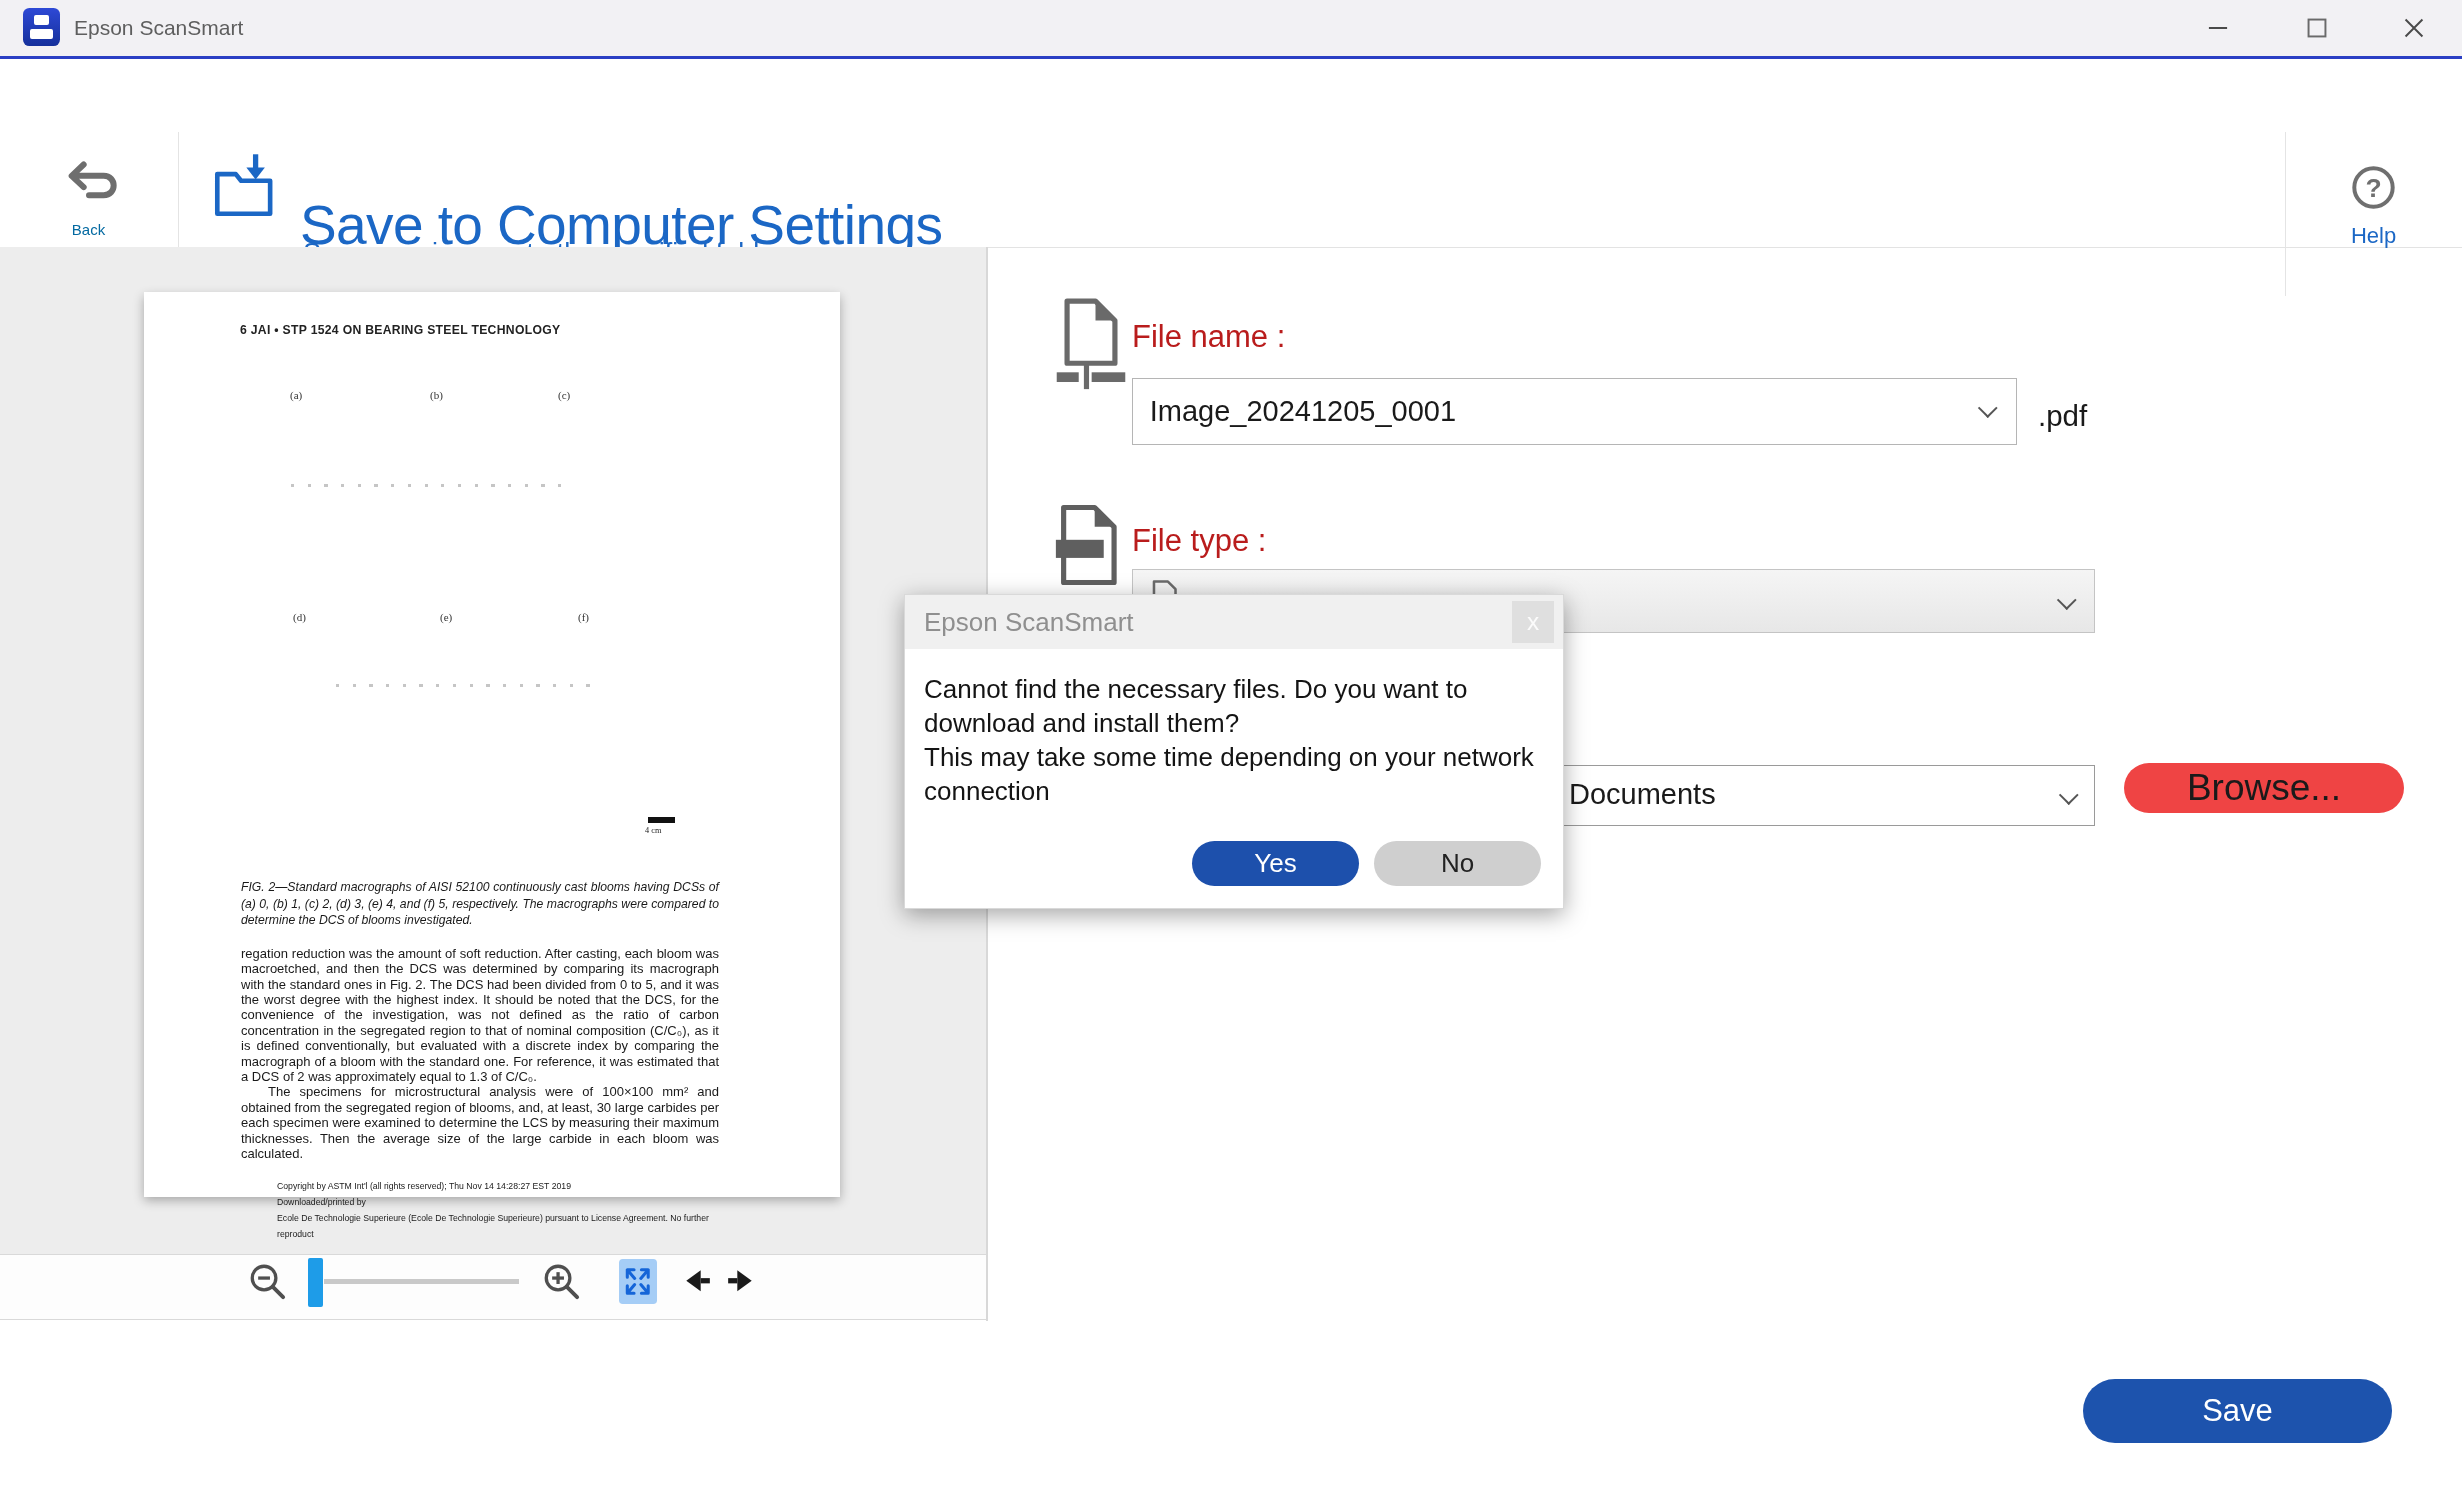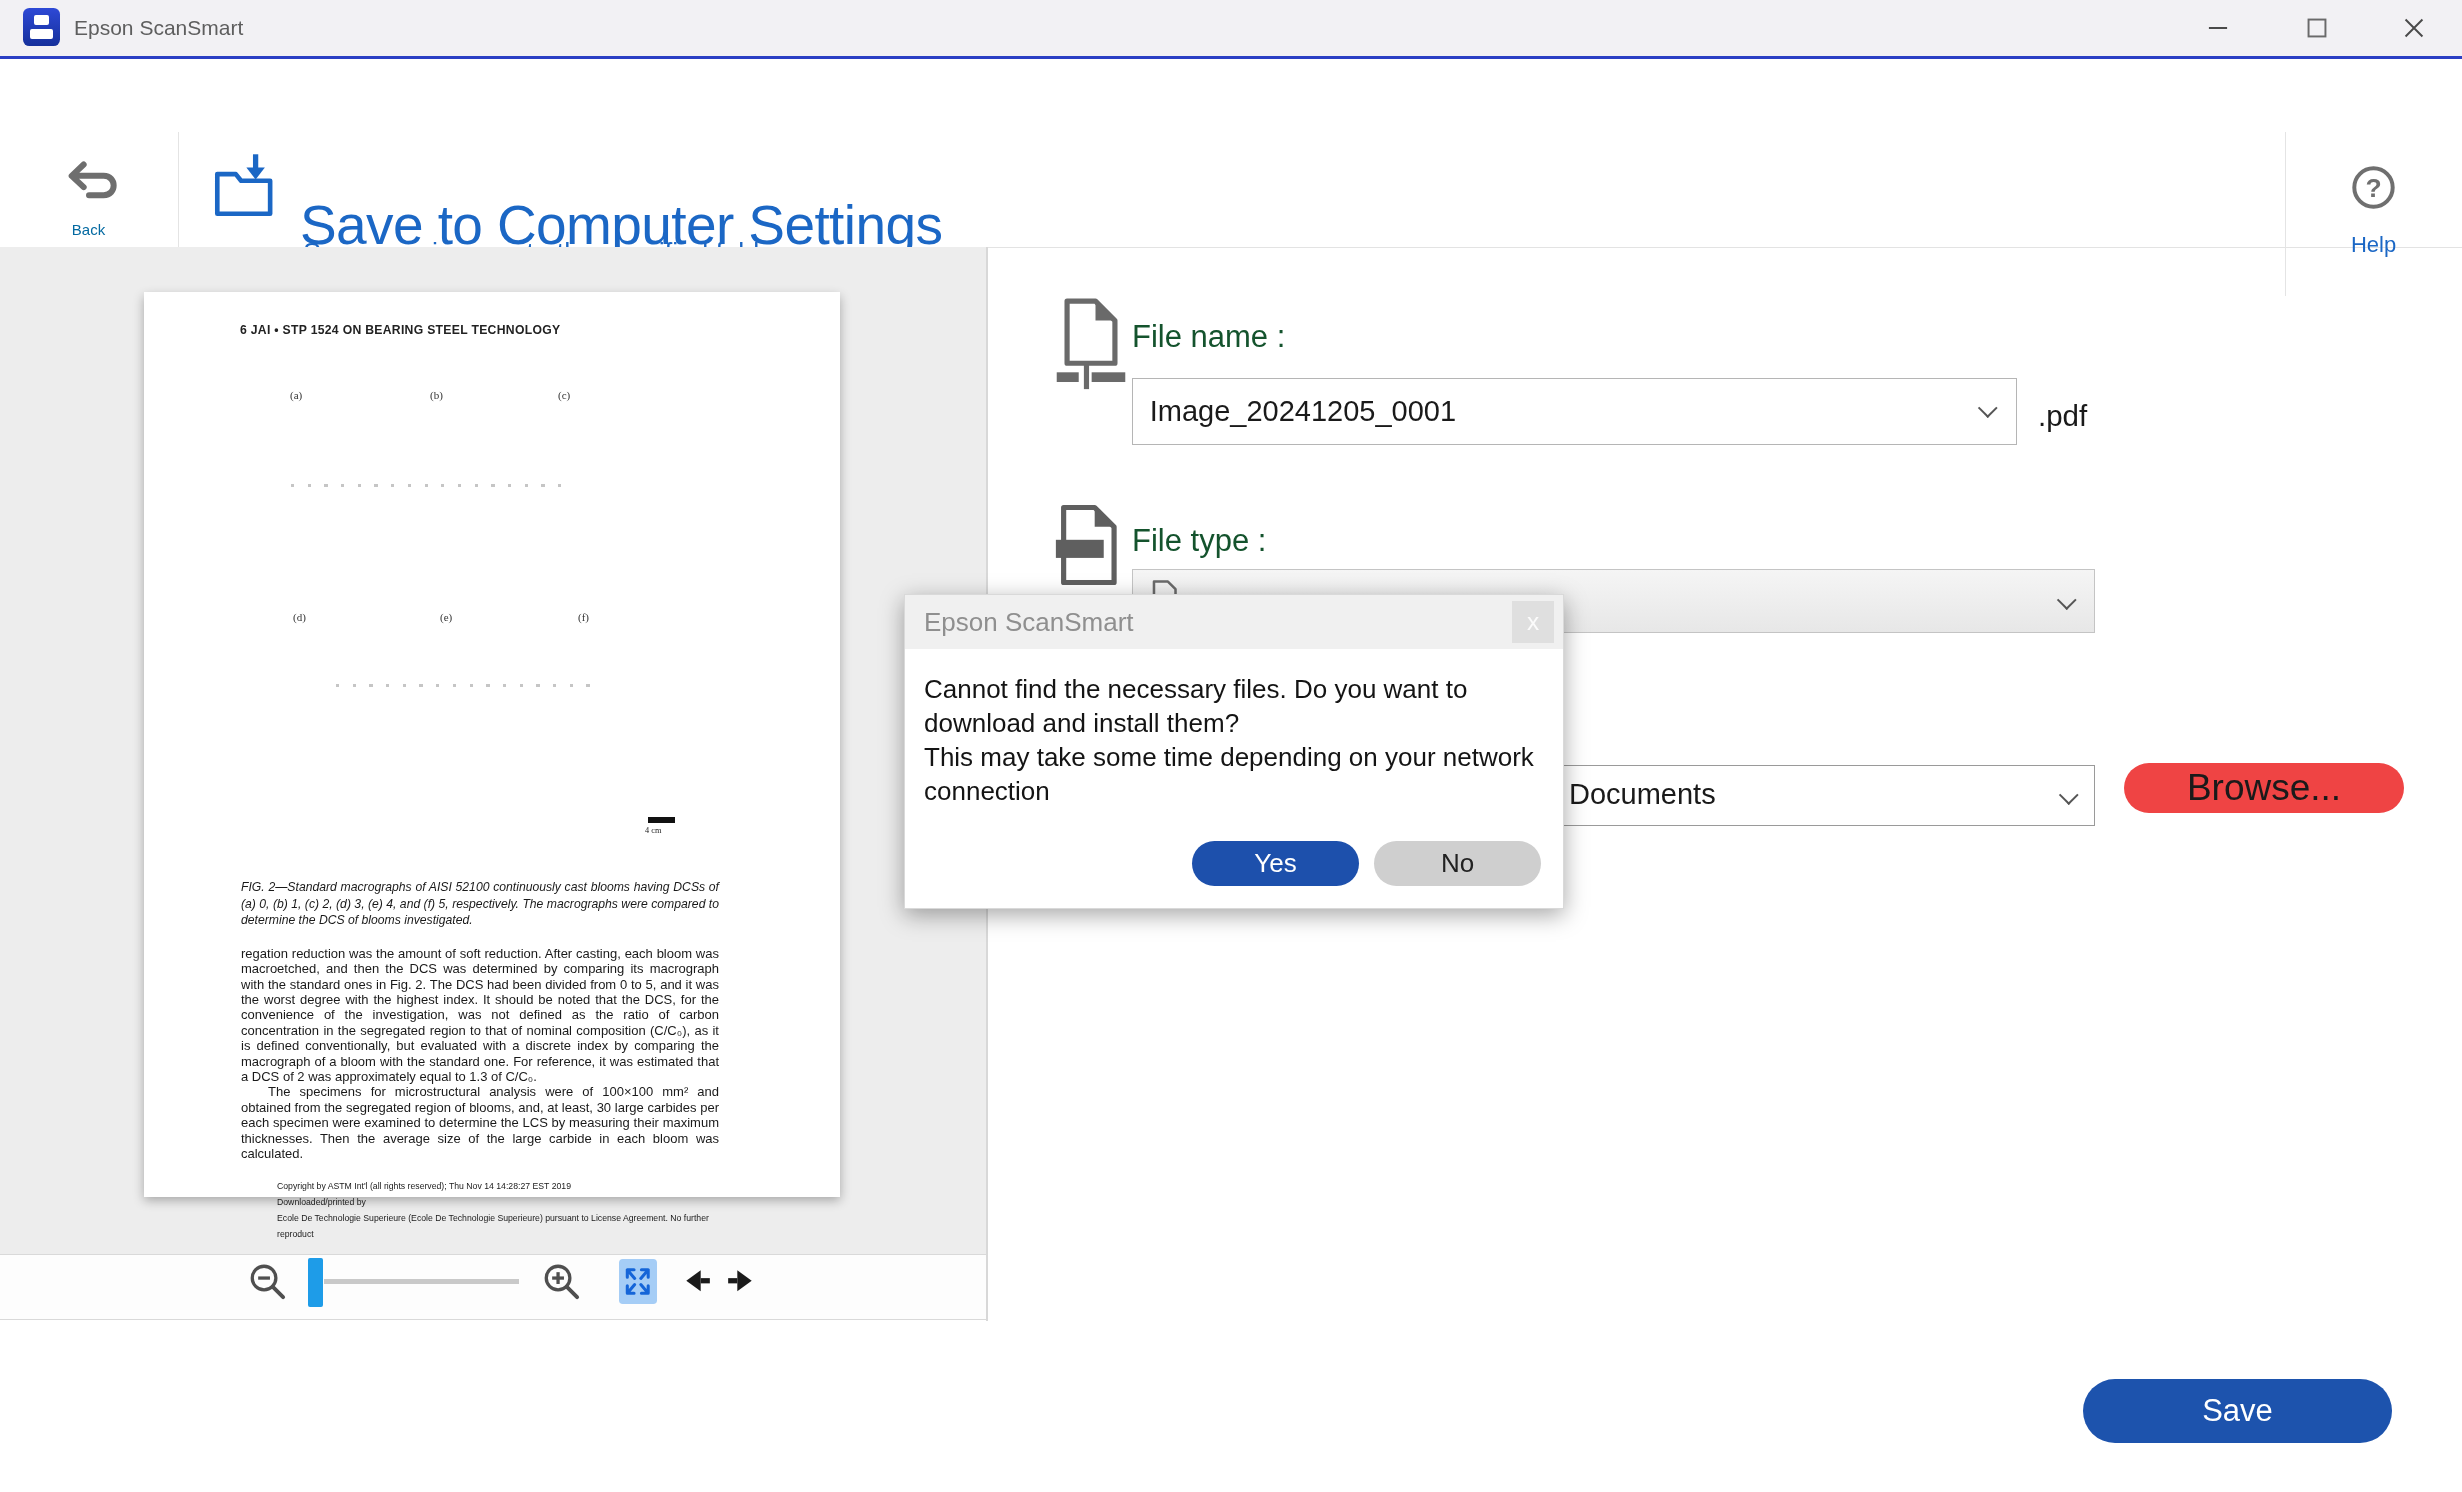--- a/index.html
+++ b/index.html
@@ -22,21 +22,21 @@
   
   .header{left:0;top:60px;width:2462px;height:187px;background:#fff;border-bottom:1.3px solid #e3e3e3;}
   .back-btn{left:37px;top:99px;width:103px;height:122px;text-align:center;cursor:pointer;}
   .back-label{margin-top:9px;font-size:15px;color:#0369a1;}
   .hdr-divider{left:178px;top:72px;width:1.3px;height:164px;background:#e4e4e4;}
   .hdr-icon{left:212px;top:90px;}
   .page-title{left:300px;top:88px;font-size:55px;color:#1b67c5;letter-spacing:-0.6px;margin-top:45px;}
   .page-subtitle{left:303px;top:178px;font-size:27px;color:#1b67c5;}
   .help-divider{left:2285px;top:72px;width:1.3px;height:164px;background:#e4e4e4;}
   .help-btn{left:2332px;top:103px;width:83px;height:115px;text-align:center;cursor:pointer;}
-  .help-label{margin-top:18px;font-size:22px;color:#1b67c5;}
+  .help-label{margin-top:9px;font-size:22px;color:#1b67c5;}
 
   
   .left-panel{left:0;top:247px;width:986px;height:1007px;background:#ededed;}
   .v-divider{left:986px;top:247px;width:1.9px;height:1074px;background:#d8d8d8;}
   .ctrl-bar{left:0;top:1254px;width:986px;height:64px;background:#fdfdfd;
             border-top:1.3px solid #d9d9d9;border-bottom:1.3px solid #d9d9d9;}
 
   
   .page{left:144px;top:292px;width:696px;height:905px;background:#fff;
         box-shadow:0 3.8px 10.3px rgba(0,0,0,.3);}
@@ -55,21 +55,21 @@
 
   
   .zoombtn{cursor:pointer;}
   .slider-handle{left:308px;top:1258px;width:15.4px;height:49px;background:#1e9ce8;border-radius:1.9px;cursor:pointer;}
   .slider-track{left:324px;top:1279px;width:195px;height:4.5px;background:#c9c9c9;cursor:pointer;}
   .fit-btn{left:619px;top:1259px;width:38px;height:45px;background:#a5cdf6;border-radius:3.8px;
            display:flex;align-items:center;justify-content:center;cursor:pointer;}
 
   
   .fname-icon{left:1055px;top:296px;}
-  .field-label{font-size:31px;color:#14532d;}
+  .field-label{font-size:31px;color:#b91c1c;}
   .lab-fname{left:1132px;top:319px;}
   .fname-box{left:1132px;top:378px;width:883px;height:65px;background:#fff;
              border:1.3px solid #b5b5b5;display:flex;align-items:center;}
   .fname-box input{border:none;outline:none;background:transparent;font-size:29px;color:#1a1a1a;
                    padding-left:16.7px;width:802px;font-family:"Liberation Sans",sans-serif;}
   .chev{width:11.5px;height:11.5px;border-right:2.6px solid #555;border-bottom:2.6px solid #555;
         transform:rotate(45deg);}
   .fname-chev{position:absolute;right:22px;top:22px;}
   .pdf-label{left:2038px;top:399px;font-size:29.5px;color:#1a1a1a;}
   .ftype-icon{left:1053px;top:501px;}

